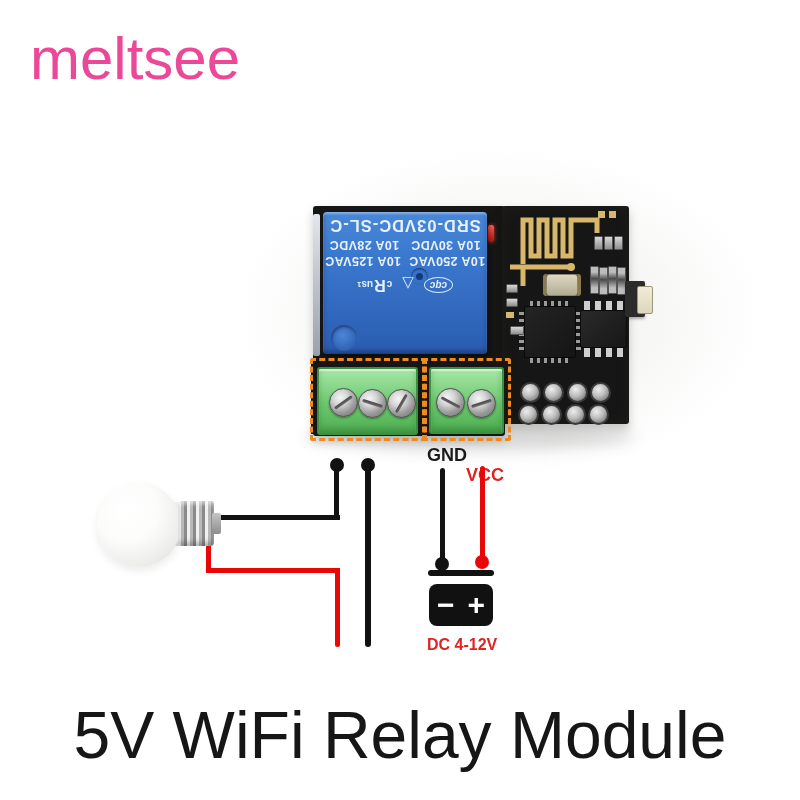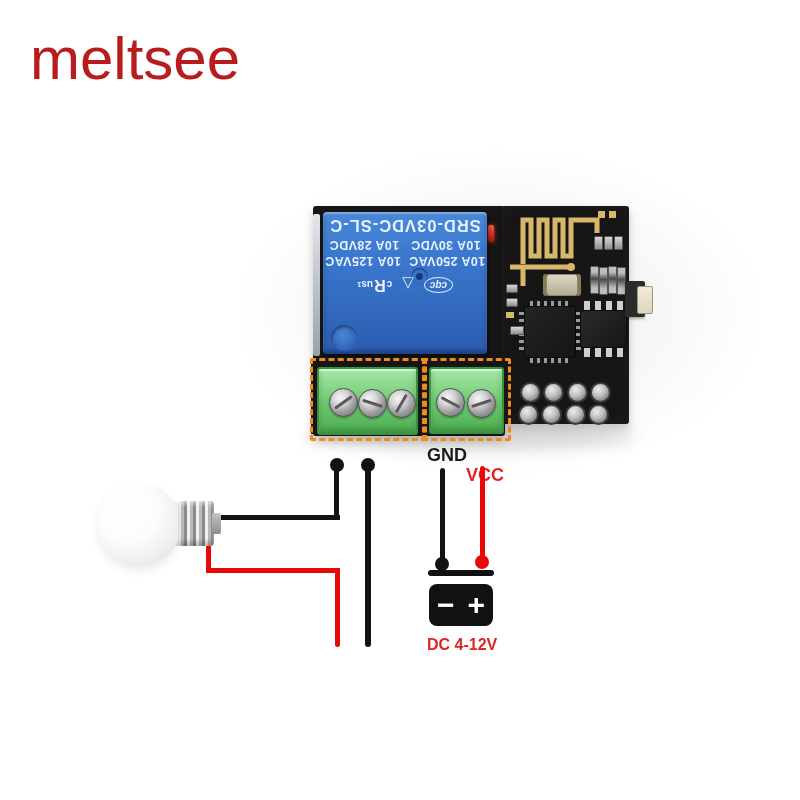--- a/index.html
+++ b/index.html
@@ -1,21 +1,21 @@
 <!DOCTYPE html>
 <html style="--label-red: #e02424; --wire-red: #e80808; --wire-black: #121212; --highlight-orange: #f08a1c; --relay-blue: #3b79cf; --relay-blue-dark: #2a5cb0; --pcb-black: #161616; --antenna-gold: #d8b76a; --terminal-green: #6cc76e; --terminal-green-light: #a7e7a7; --text-black: #111111;"><head>
 <meta charset="utf-8">
 <style>
   html,body{margin:0;padding:0;background:#ffffff;}
   .stage{position:relative;width:800px;height:800px;background:#ffffff;overflow:hidden;
          font-family:"Liberation Sans",sans-serif;color:#111;}
   .abs{position:absolute;}
 
   
-  .brand{left:30px;top:24px;font-size:60px;font-weight:400;color:#b91c1c;letter-spacing:0px;}
+  .brand{left:30px;top:24px;font-size:60px;font-weight:400;color:#ec4899;letter-spacing:0px;}
   .title{left:10px;top:697px;width:780px;text-align:center;font-size:66px;font-weight:400;color:#161616;}
 
   
   .backdrop{left:235px;top:148px;width:530px;height:330px;
     background:radial-gradient(closest-side,#f1f1ef 0%,#f6f6f5 55%,rgba(255,255,255,0) 100%);}
   .ground-shadow{left:305px;top:424px;width:330px;height:26px;border-radius:50%;
     background:rgba(40,40,40,.16);filter:blur(7px);}
 
   
   .relay-board{left:313px;top:206px;width:192px;height:230px;background:var(--pcb-black,#161616);
@@ -238,14 +238,15 @@
   <div class="abs bulb-tip"></div>
 
   <div class="abs batt-bar"></div>
   <div class="abs batt-body">
     <span class="sign">−</span>
     <span class="sign">+</span>
   </div>
   <div class="abs lbl lbl-batt">DC 4-12V</div>
 
 
+  <div class="abs title">5V WiFi Relay Module</div>
 
 </div>
 
 </body></html>

